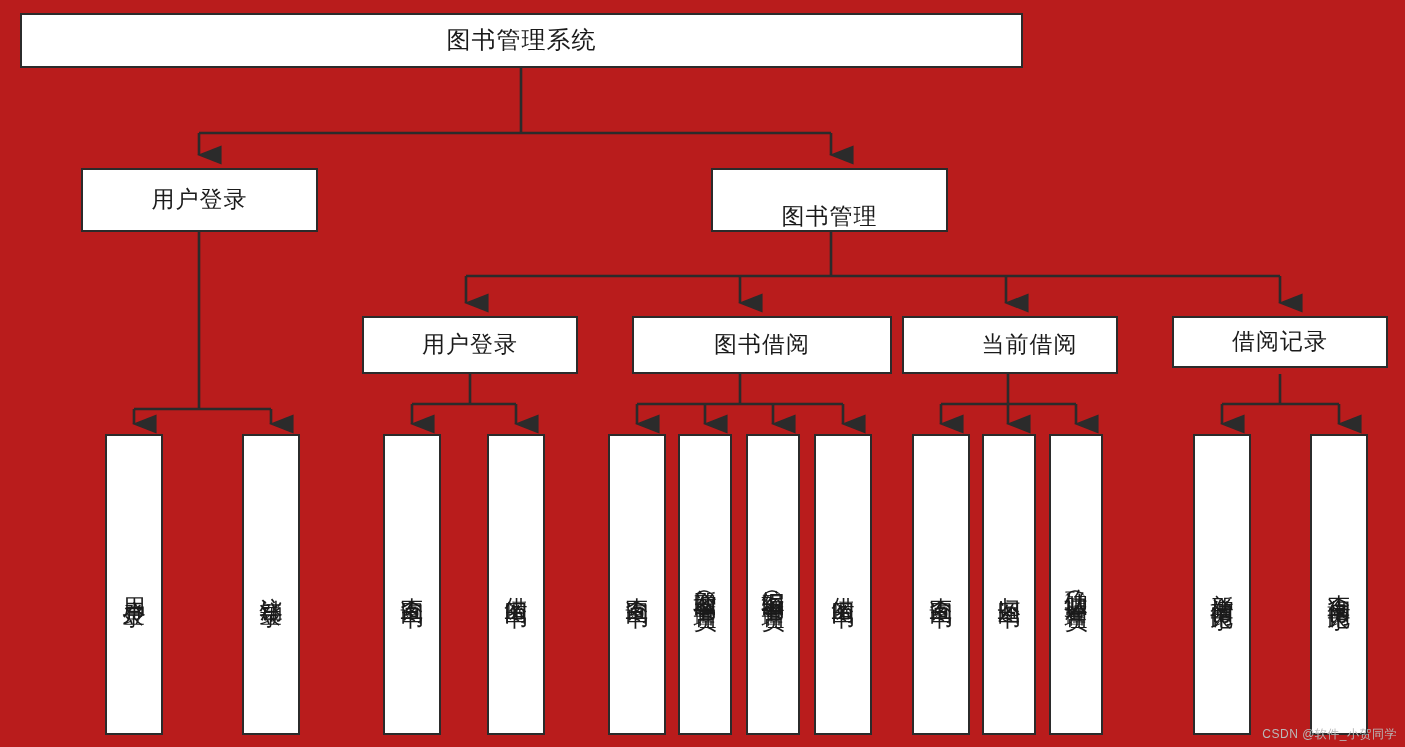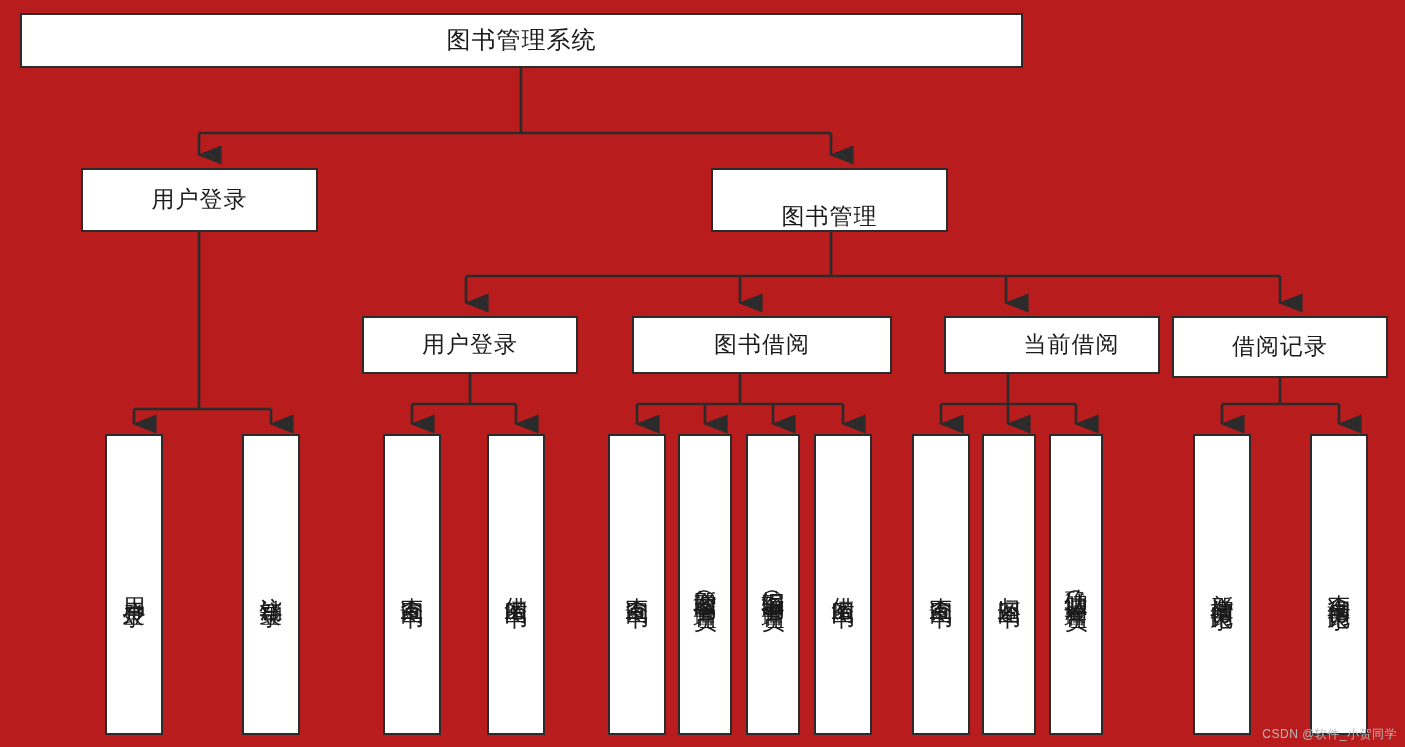--- a/index.html
+++ b/index.html
@@ -148,25 +148,25 @@
   </div>
 
   <div class="node horiz" style="left:362px; top:316px; width:216px; height:58px;">
     <span class="label">用户登录</span>
   </div>
 
   <div class="node horiz" style="left:632px; top:316px; width:260px; height:58px;">
     <span class="label">图书借阅</span>
   </div>
 
-  <div class="node horiz" style="left:944px; top:316px; width:216px; height:58px;padding-left:39px;">
+  <div class="node horiz" style="left:902px; top:316px; width:216px; height:58px;padding-left:39px;">
     <span class="label">当前借阅</span>
   </div>
 
-  <div class="node horiz" style="left:1172px; top:316px; width:216px; height:62px;">
+  <div class="node horiz" style="left:1172px; top:316px; width:216px; height:52px;">
     <span class="label">借阅记录</span>
   </div>
 
   <div class="node vert" style="left:105px; top:434px; width:58px; height:301px;">
     <span class="label">用户登录</span>
   </div>
 
   <div class="node vert" style="left:242px; top:434px; width:58px; height:301px;">
     <span class="label">注销登录</span>
   </div>

